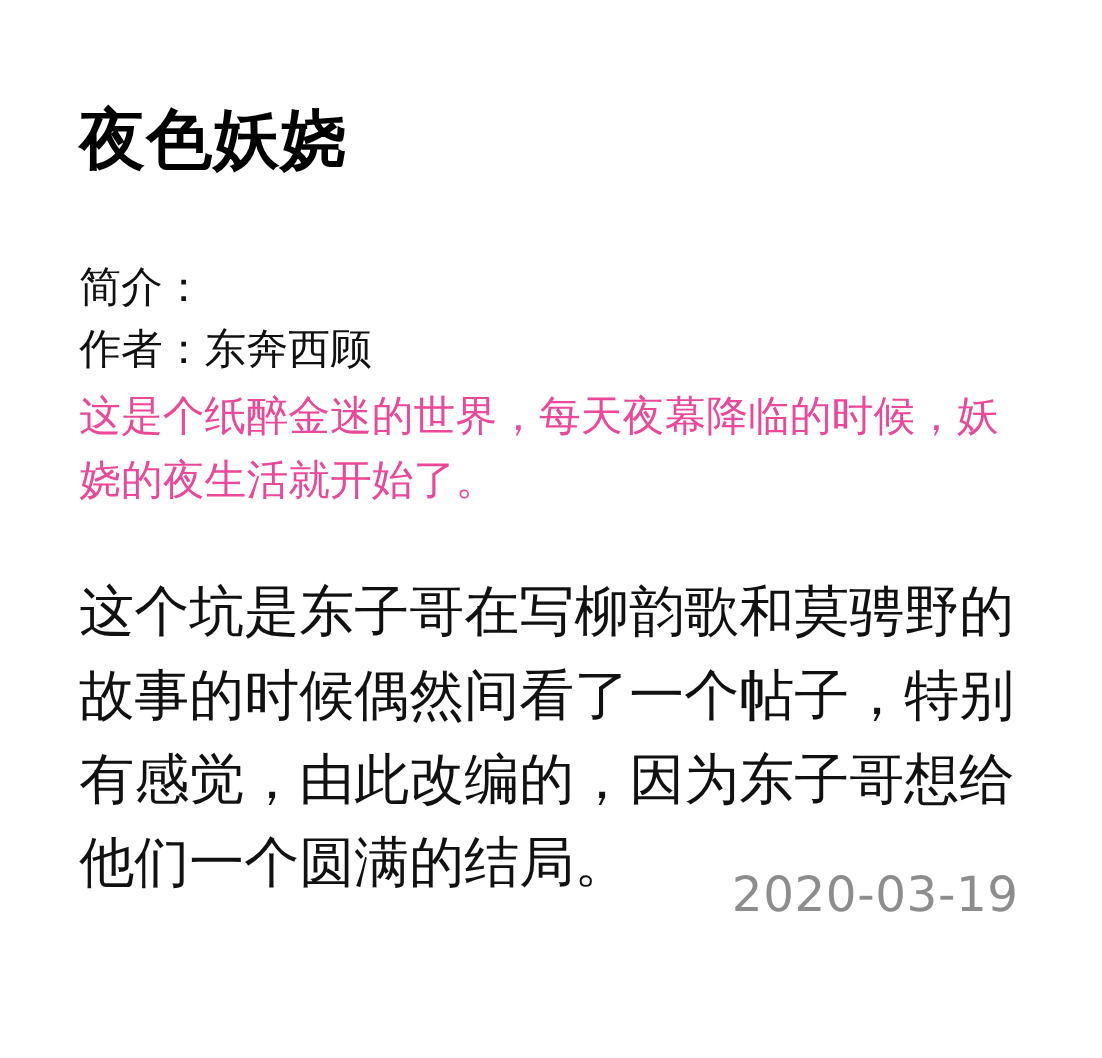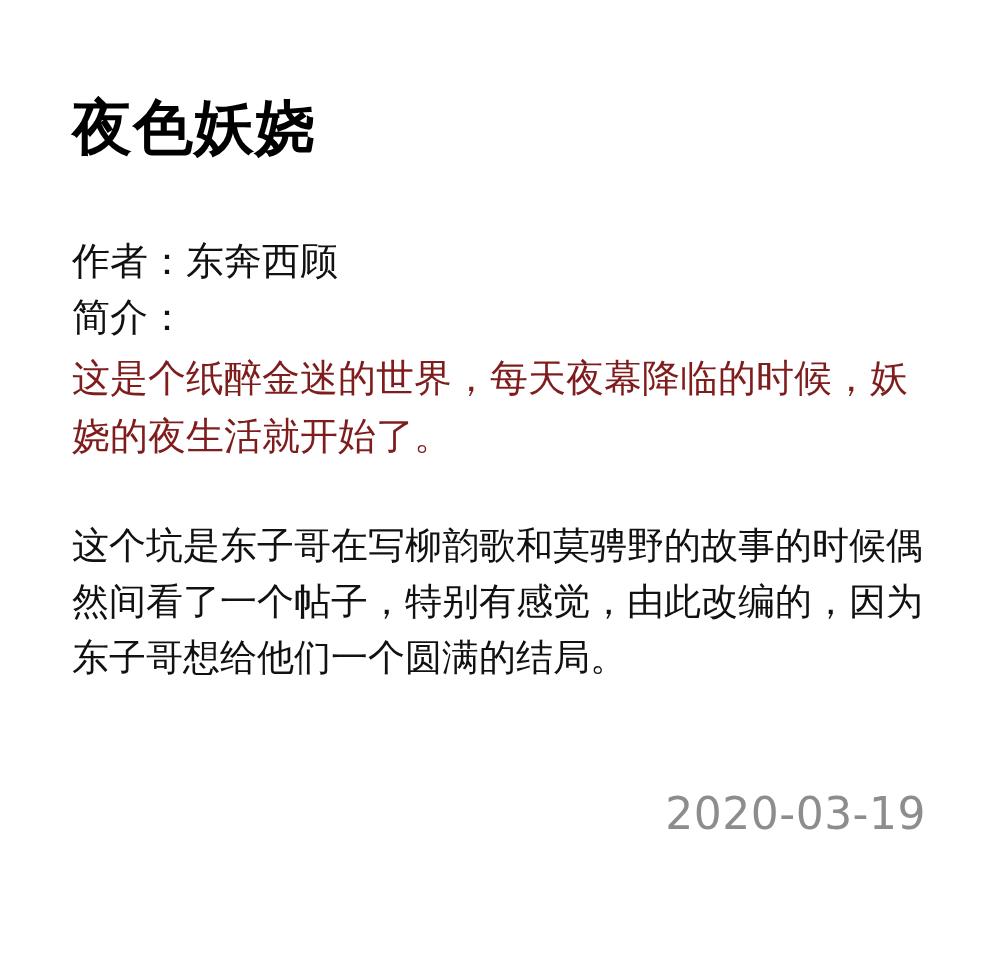--- a/index.html
+++ b/index.html
@@ -37,28 +37,28 @@
     color: #111111;
   }
   .meta-line {
     margin: 0 0 8px 0;
     white-space: nowrap;
   }
   .summary {
     font-size: 38px;
     line-height: 1.52;
     margin: 0;
-    color: #7f1d1d;
+    color: #ec4899;
     max-width: 860px;
   }
   .para-gap {
     height: 52px;
   }
   .para {
-    font-size: 37px;
+    font-size: 50px;
     line-height: 1.52;
     margin: 0;
     color: #111111;
     max-width: 870px;
   }
   .date {
     position: absolute;
     right: 76px;
     top: 788px;
     font-size: 44px;
@@ -67,22 +67,22 @@
   }
 </style>
 </head>
 <body>
 
 <div class="page">
 
   <h1 class="title">夜色妖娆</h1>
 
   <div class="meta-block">
+    <div class="meta-line">简介：</div>
     <div class="meta-line">作者：东奔西顾</div>
-    <div class="meta-line">简介：</div>
     <p class="summary">这是个纸醉金迷的世界，每天夜幕降临的时候，妖娆的夜生活就开始了。</p>
   </div>
 
   <div class="para-gap"></div>
 
   <p class="para">这个坑是东子哥在写柳韵歌和莫骋野的故事的时候偶然间看了一个帖子，特别有感觉，由此改编的，因为东子哥想给他们一个圆满的结局。</p>
 
   <div class="date">2020-03-19</div>
 
 </div>

